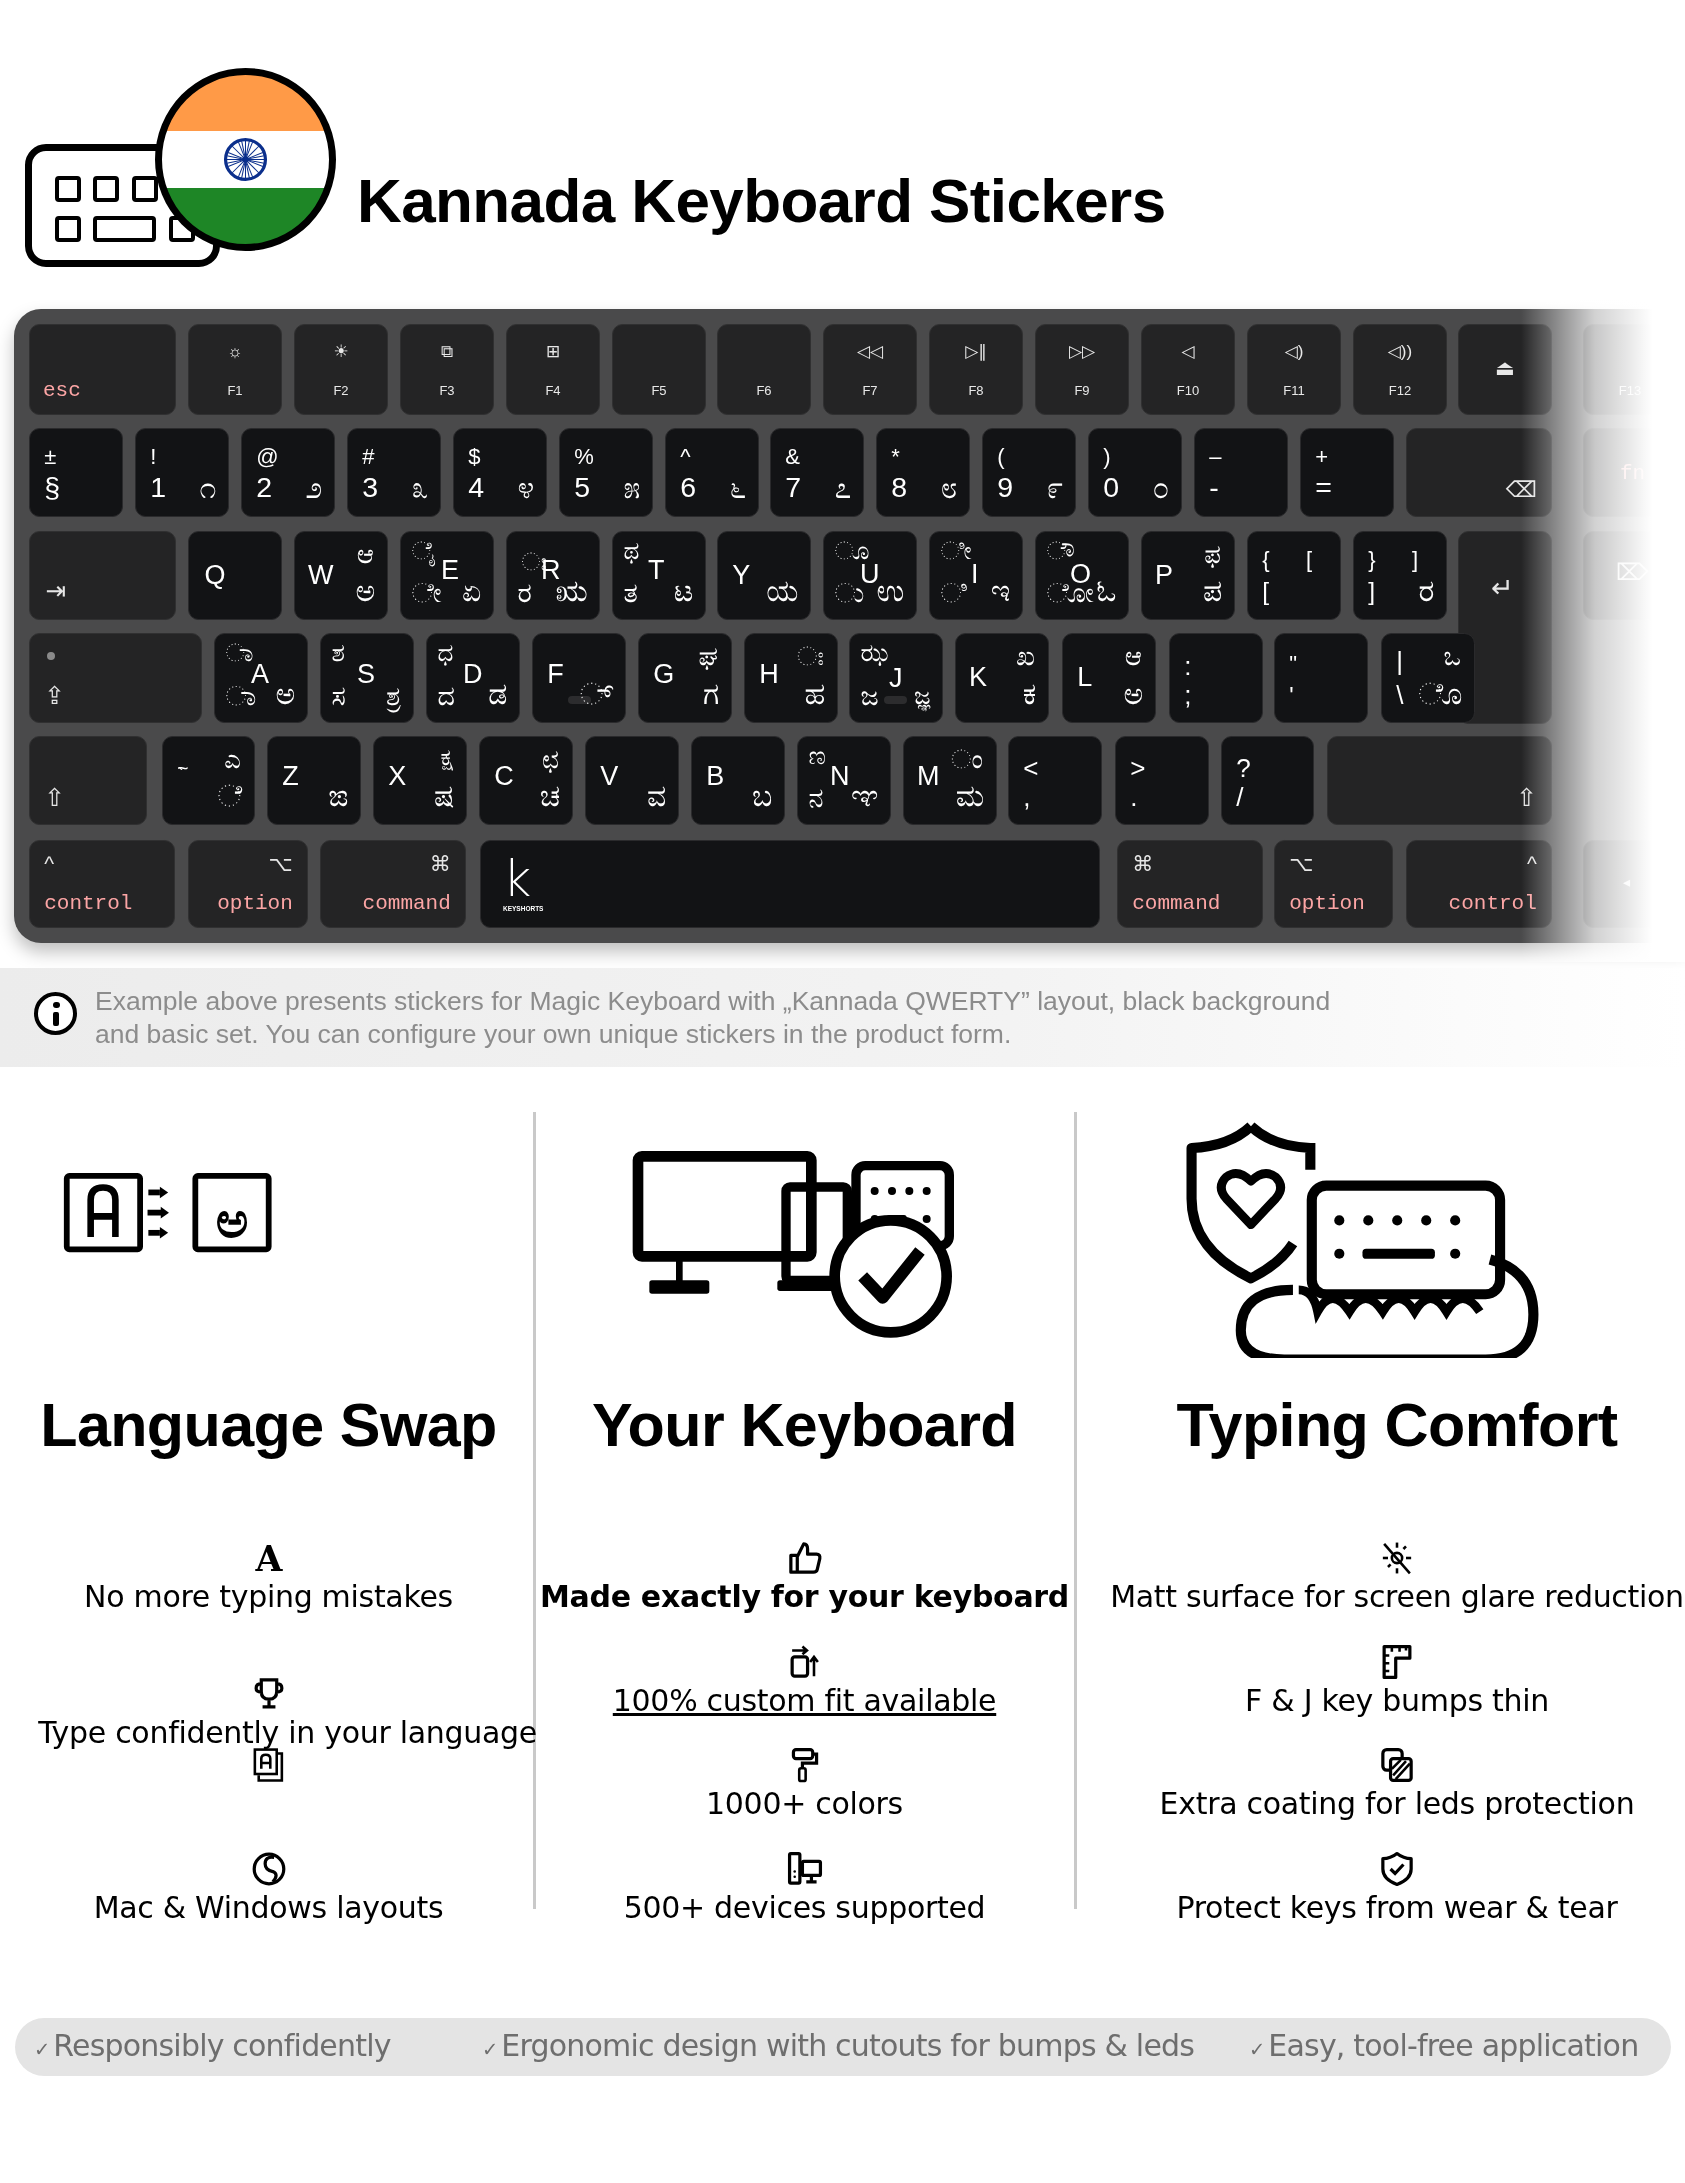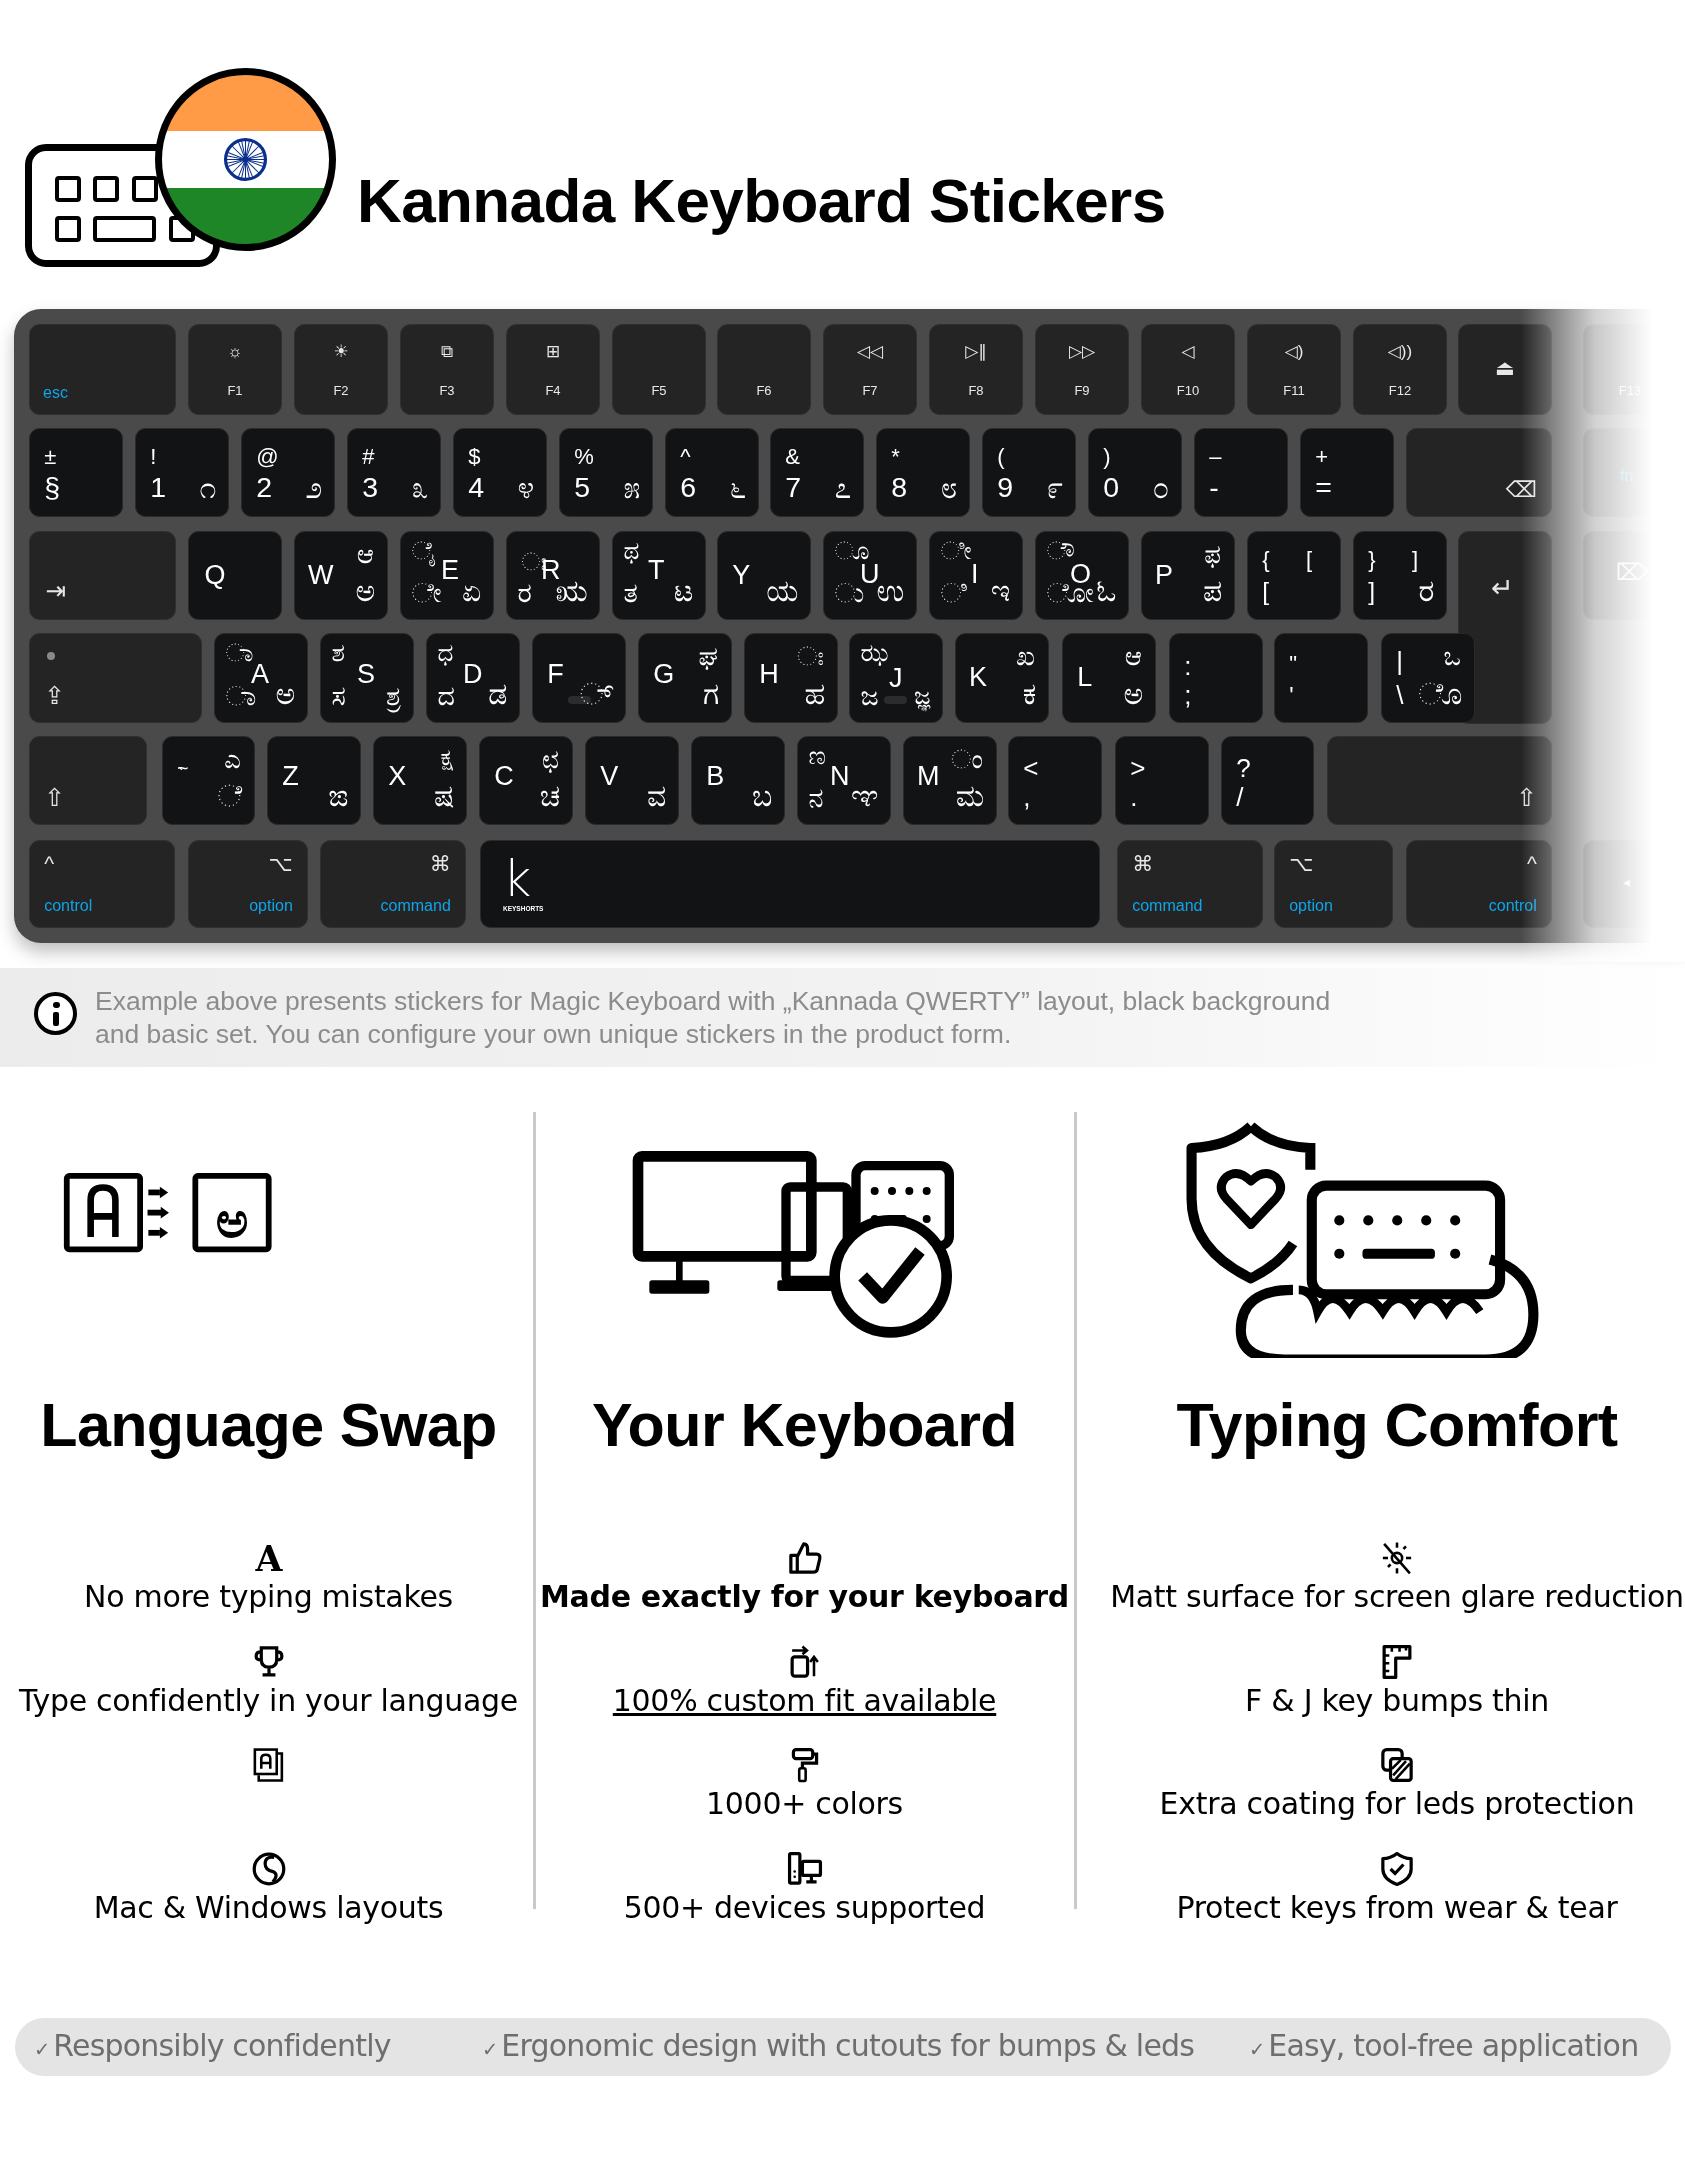--- a/index.html
+++ b/index.html
@@ -23,21 +23,21 @@
     border-radius: 27px 0 0 27px; background: #4a4a4b;
     box-shadow: 0 9px 17px rgba(0,0,0,0.25); }
   .kbd-fade { position: absolute; left: 1521px; top: 295px; width: 164px; height: 667px;
     background: linear-gradient(to right, rgba(255,255,255,0) 0%, rgba(255,255,255,0.75) 45%, #ffffff 80%); pointer-events: none; }
   .key { position: absolute; border-radius: 10.4px; background: #121315;
     border: 1.9px solid #2a2a2c; color: #fff; overflow: hidden; }
   .key.fn { background: #242425; border-color: #303031; }
   .key .t { position: absolute; white-space: nowrap; line-height: 1; }
   .fnlbl { font-size: 13px; color: #e8e8e8; left: 0; right: 0; text-align: center; bottom: 17px; }
   .fnico { font-size: 17px; color: #e8e8e8; left: 0; right: 0; text-align: center; top: 18px; }
-  .modlbl { font-size: 16px; color: #0ea5e9; bottom: 13px; }
+  .modlbl { font-size: 21px; color: #fca5a5; bottom: 13px; font-family: Liberation Mono, monospace; }
   .modico { font-size: 21px; color: #e6e6e6; top: 11.7px; }
   .sym-top { font-size: 22px; left: 14.2px; top: 17px; }
   .sym-bot { font-size: 28.5px; left: 14.2px; bottom: 14.2px; }
   .kan-br { font-size: 30px; right: 11.7px; bottom: 13px; }
   .kan-tr { font-size: 26px; right: 13px; top: 9px; }
   .kan-tl { font-size: 24.6px; left: 10.4px; top: 6.5px; }
   .kan-bl { font-size: 27px; left: 10.4px; bottom: 11.7px; }
   .latin { font-size: 27px; }
   .bump { position: absolute; width: 23px; height: 7.8px; border-radius: 3.9px; background:#2c2c2e; bottom: 18px; left: 35px; }
 
@@ -491,21 +491,21 @@
     <text x="563" y="160" text-anchor="middle" font-size="120" font-weight="700" font-family="DejaVu Sans, sans-serif">ಅ</text>
   </svg>
   <div class="col-title">Language Swap</div>
 
   <div class="feat" style="top:440px;">
     <svg class="feat-ico" viewBox="0 0 56 56">
         <text x="28" y="48" text-anchor="middle" font-size="54" font-weight="700" font-family="DejaVu Serif, serif">A</text>
       </svg>
     <span class="feat-txt">No more typing mistakes</span>
   </div>
-  <div class="feat" style="top:544px;">
+  <div class="feat" style="top:576px;text-align:right;">
     <svg class="feat-ico" viewBox="0 0 56 56">
         <path d="M16 6 H40 V24 q0 12 -12 12 q-12 0 -12 -12 Z M28 36 V46 M18 48 H38 M16 12 q-8 0 -8 7 q0 6 8 6 M40 12 q8 0 8 7 q0 6 -8 6" fill="none" stroke="#000" stroke-width="5"></path>
       </svg>
     <span class="feat-txt">Type confidently in your language</span>
   </div>
   <div class="feat" style="top:647px;">
     <svg class="feat-ico" viewBox="0 0 56 56">
         <rect x="6" y="4" width="34" height="38" fill="none" stroke="#000" stroke-width="4"></rect>
         <path d="M42 10 H48 V52 H12 V44" fill="none" stroke="#000" stroke-width="4"></path>
         <path d="M16 34 V18 q0 -6 7 -6 q7 0 7 6 V34 M16 25 H30" fill="none" stroke="#000" stroke-width="4"></path>

